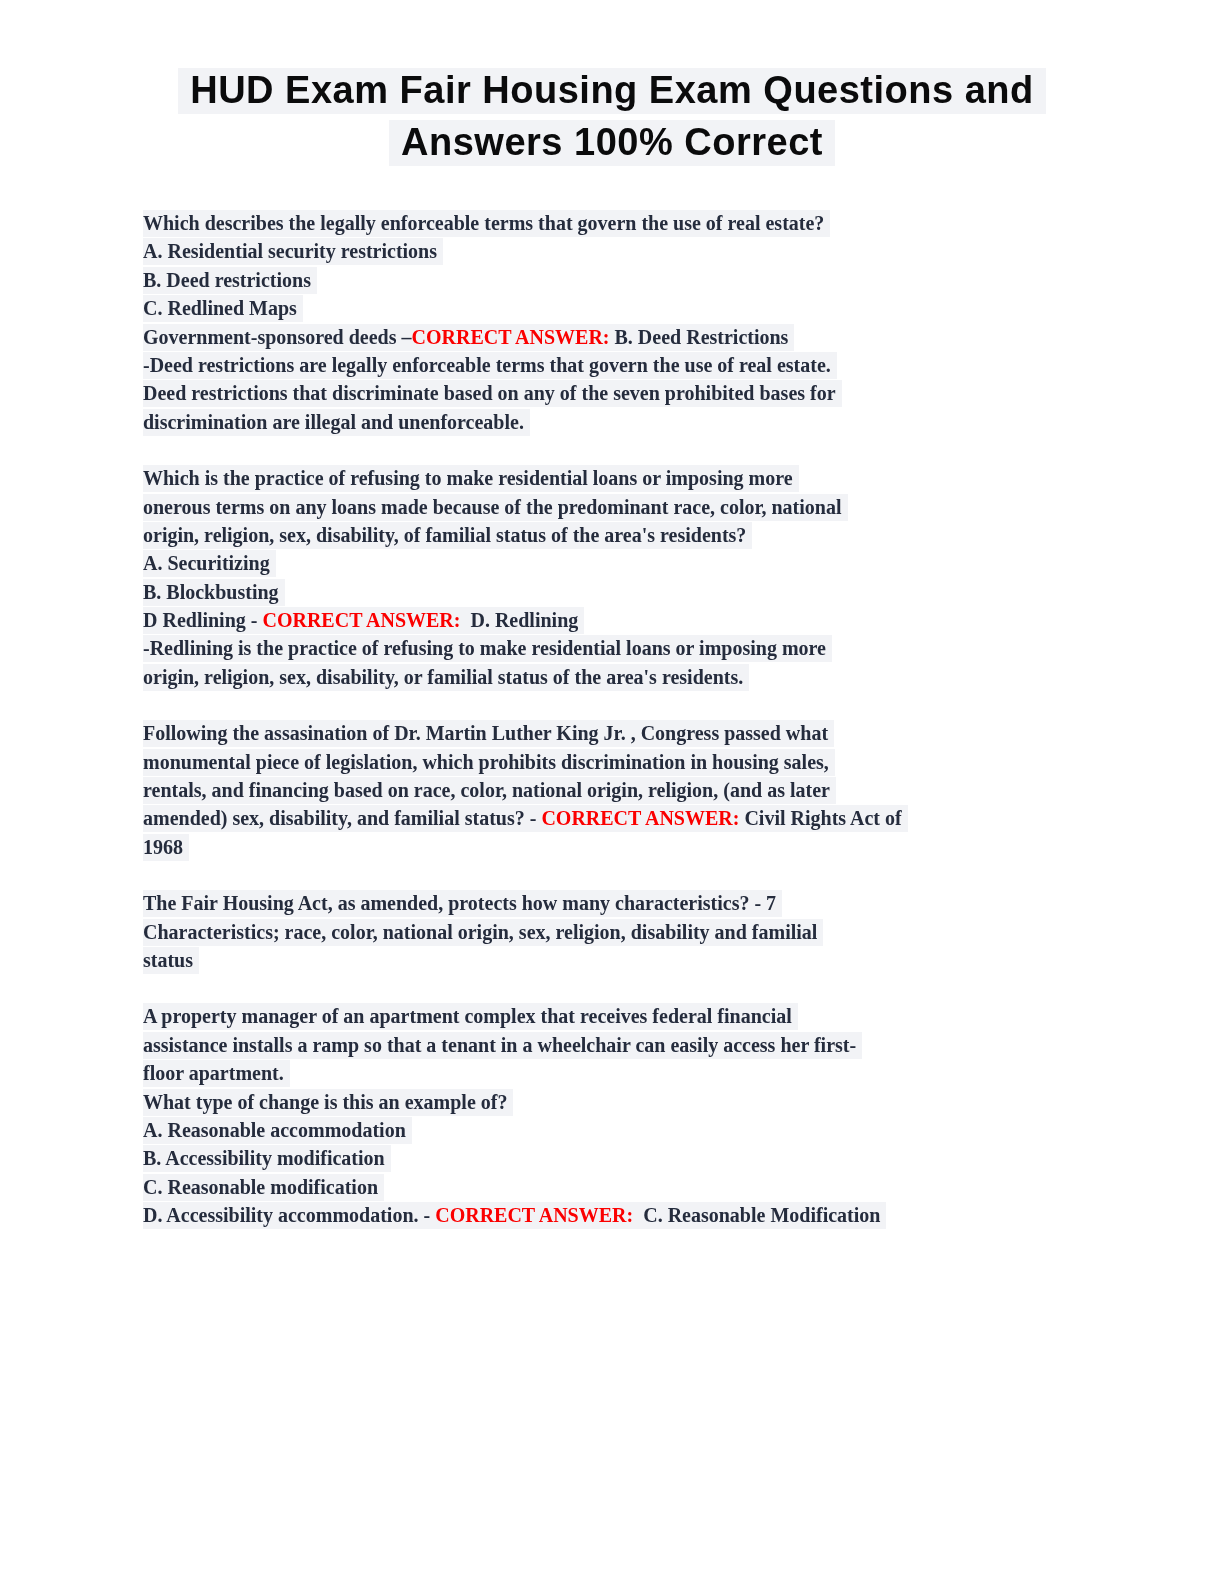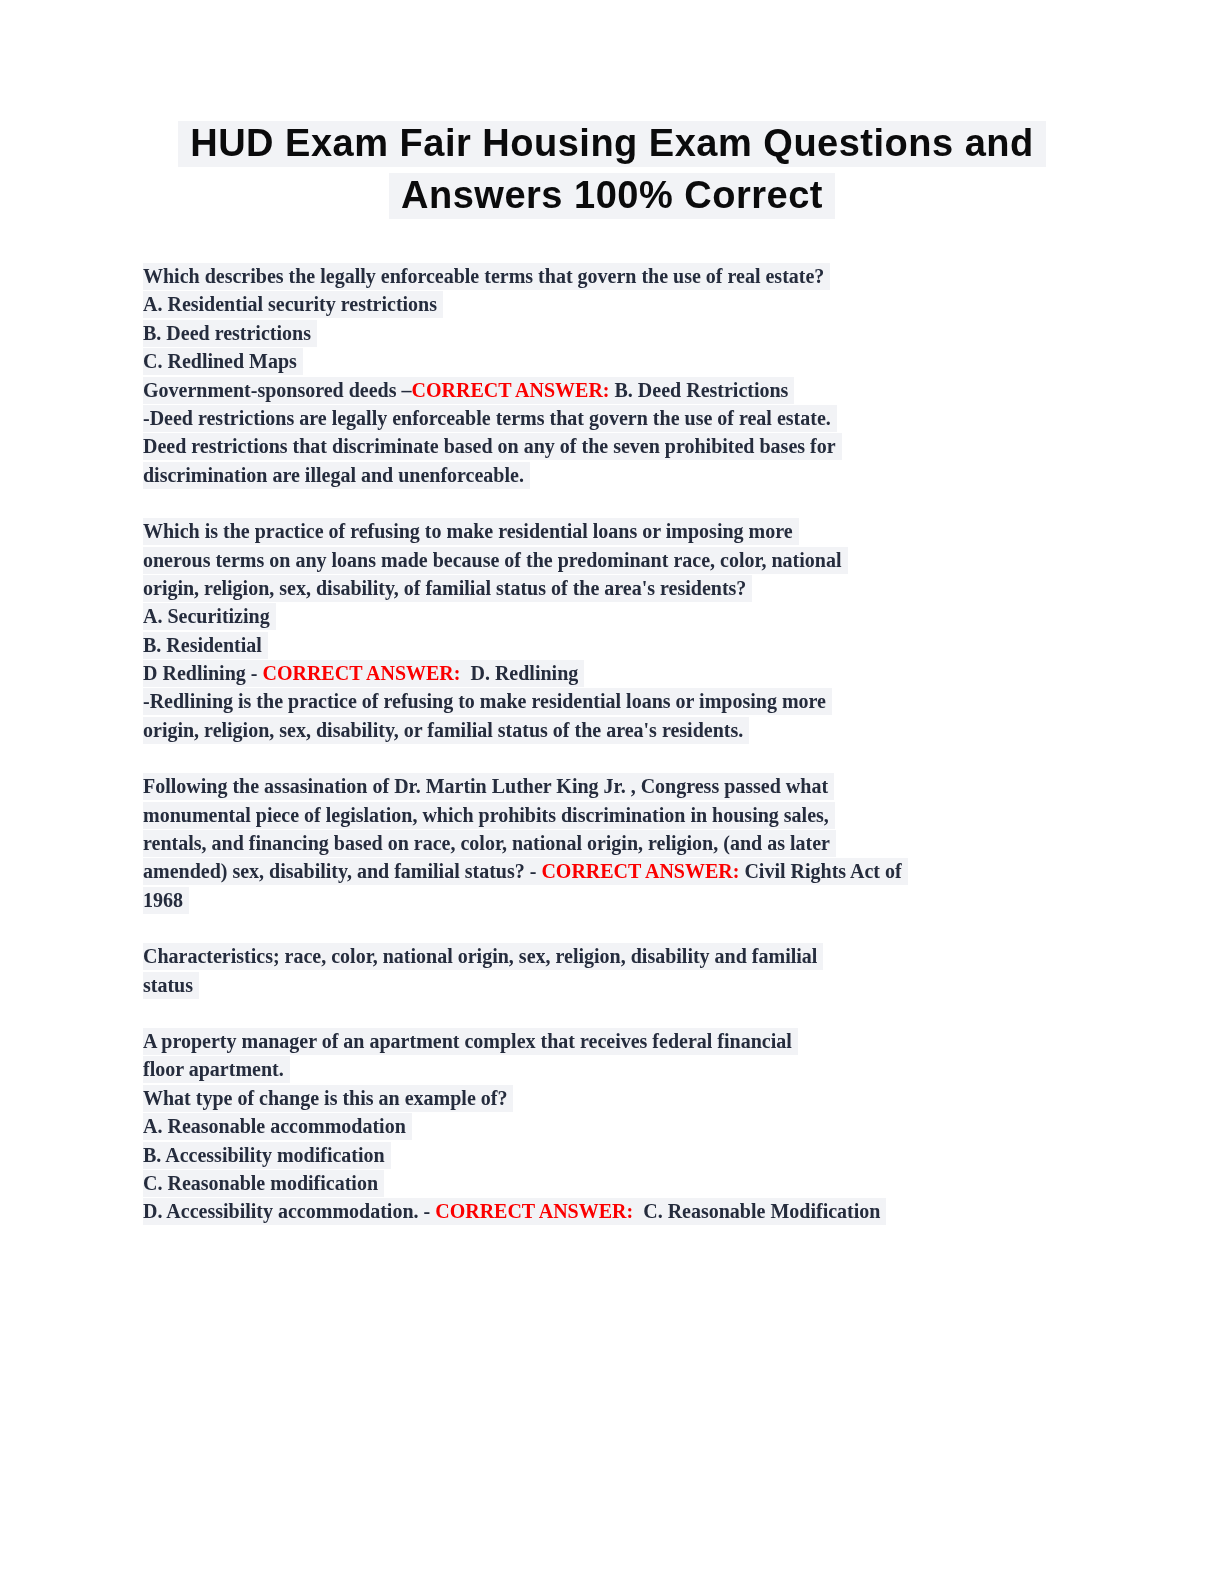--- a/index.html
+++ b/index.html
@@ -5,21 +5,21 @@
   * { margin: 0; padding: 0; box-sizing: border-box; }
   html, body { background: #ffffff; }
   .page {
     width: 1224px;
     height: 1584px;
     background: #ffffff;
     overflow: hidden;
     font-family: "Liberation Serif", serif;
   }
   .title {
-    padding-top: 117px;
+    padding-top: 64px;
     text-align: center;
     font-family: "Liberation Sans", sans-serif;
     font-weight: bold;
     font-size: 38px;
     letter-spacing: 0.5px;
     color: #0b0b0c;
   }
   .title-line { line-height: 52px; }
   .title .hl {
     background: var(--hl, #f2f3f6);
@@ -60,38 +60,40 @@
         <div class="line"><span class="hl"><span class="seg">Government-sponsored deeds –</span><span class="answer">CORRECT ANSWER:</span><span class="seg"> B. Deed Restrictions</span></span></div>
         <div class="line"><span class="hl"><span class="seg">-Deed restrictions are legally enforceable terms that govern the use of real estate.</span></span></div>
         <div class="line"><span class="hl"><span class="seg">Deed restrictions that discriminate based on any of the seven prohibited bases for</span></span></div>
         <div class="line"><span class="hl"><span class="seg">discrimination are illegal and unenforceable.</span></span></div>
       </div>
       <div class="qa-block">
         <div class="line"><span class="hl"><span class="seg">Which is the practice of refusing to make residential loans or imposing more</span></span></div>
         <div class="line"><span class="hl"><span class="seg">onerous terms on any loans made because of the predominant race, color, national</span></span></div>
         <div class="line"><span class="hl"><span class="seg">origin, religion, sex, disability, of familial status of the area's residents?</span></span></div>
         <div class="line"><span class="hl"><span class="seg">A. Securitizing</span></span></div>
-        <div class="line"><span class="hl"><span class="seg">B. Residential</span></span></div>
+        <div class="line"><span class="hl"><span class="seg">B. Blockbusting</span></span></div>
         <div class="line"><span class="hl"><span class="seg">D Redlining - </span><span class="answer">CORRECT ANSWER:</span><span class="seg">&nbsp; D. Redlining</span></span></div>
         <div class="line"><span class="hl"><span class="seg">-Redlining is the practice of refusing to make residential loans or imposing more</span></span></div>
         <div class="line"><span class="hl"><span class="seg">origin, religion, sex, disability, or familial status of the area's residents.</span></span></div>
       </div>
       <div class="qa-block">
         <div class="line"><span class="hl"><span class="seg">Following the assasination of Dr. Martin Luther King Jr. , Congress passed what</span></span></div>
         <div class="line"><span class="hl"><span class="seg">monumental piece of legislation, which prohibits discrimination in housing sales,</span></span></div>
         <div class="line"><span class="hl"><span class="seg">rentals, and financing based on race, color, national origin, religion, (and as later</span></span></div>
         <div class="line"><span class="hl"><span class="seg">amended) sex, disability, and familial status? - </span><span class="answer">CORRECT ANSWER:</span><span class="seg"> Civil Rights Act of</span></span></div>
         <div class="line"><span class="hl"><span class="seg">1968</span></span></div>
       </div>
       <div class="qa-block">
+        <div class="line"><span class="hl"><span class="seg">The Fair Housing Act, as amended, protects how many characteristics? - 7</span></span></div>
         <div class="line"><span class="hl"><span class="seg">Characteristics; race, color, national origin, sex, religion, disability and familial</span></span></div>
         <div class="line"><span class="hl"><span class="seg">status</span></span></div>
       </div>
       <div class="qa-block">
         <div class="line"><span class="hl"><span class="seg">A property manager of an apartment complex that receives federal financial</span></span></div>
+        <div class="line"><span class="hl"><span class="seg">assistance installs a ramp so that a tenant in a wheelchair can easily access her first-</span></span></div>
         <div class="line"><span class="hl"><span class="seg">floor apartment.</span></span></div>
         <div class="line"><span class="hl"><span class="seg">What type of change is this an example of?</span></span></div>
         <div class="line"><span class="hl"><span class="seg">A. Reasonable accommodation</span></span></div>
         <div class="line"><span class="hl"><span class="seg">B. Accessibility modification</span></span></div>
         <div class="line"><span class="hl"><span class="seg">C. Reasonable modification</span></span></div>
         <div class="line"><span class="hl"><span class="seg">D. Accessibility accommodation. - </span><span class="answer">CORRECT ANSWER:</span><span class="seg">&nbsp; C. Reasonable Modification</span></span></div>
       </div>
     </div>
 </div>
 

